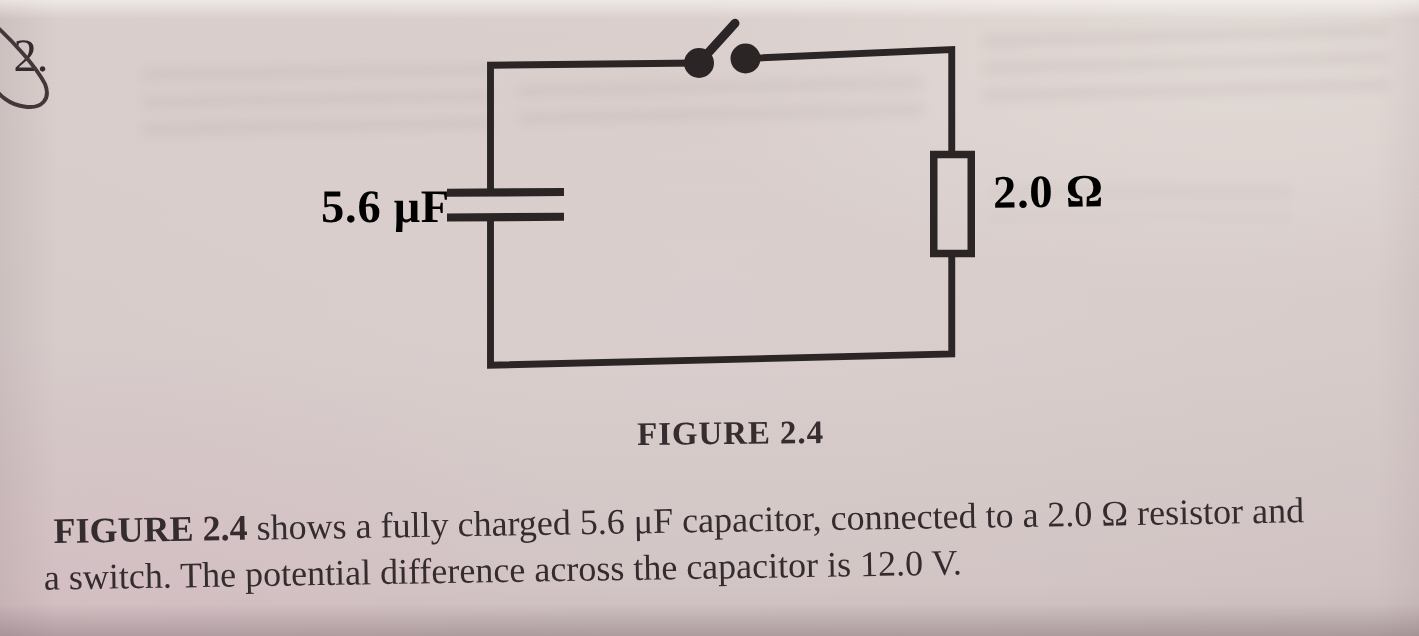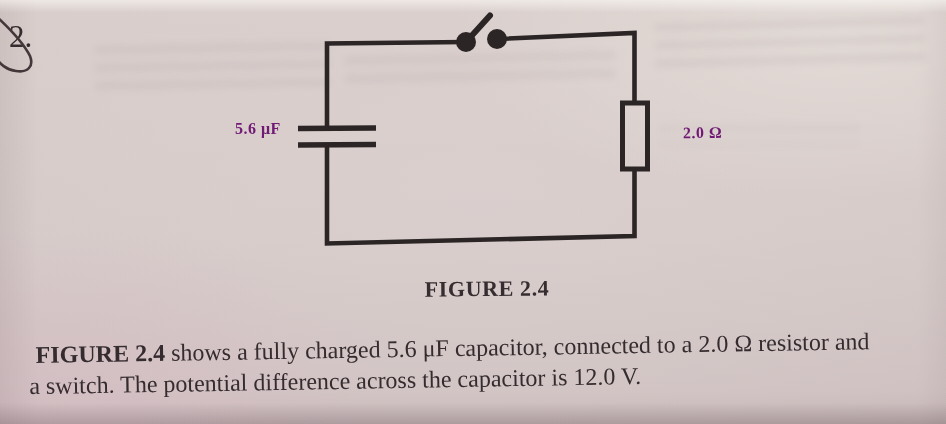--- a/index.html
+++ b/index.html
@@ -47,28 +47,27 @@
 
   .circuit-svg {
     position: absolute;
     left: 0;
     top: 0;
   }
 
   .component-label {
     position: absolute;
     font-weight: bold;
-    font-size: 16px;
-    color: #701a75;
+    font-size: 31px;
+    color: #000000;
     letter-spacing: 0.5px;
     white-space: nowrap;
-    margin-left: 21px;
   }
   .capacitor-label { left: 214px; top: 120px; }
-  .resistor-label  { left: 662px; top: 124px; transform: rotate(-0.8deg); }
+  .resistor-label  { left: 662px; top: 110px; transform: rotate(-0.8deg); }
 
   .figure-caption {
     position: absolute;
     left: 356px;
     top: 276px;
     width: 262px;
     text-align: center;
     font-weight: bold;
     font-size: 22px;
     letter-spacing: 0.6px;

